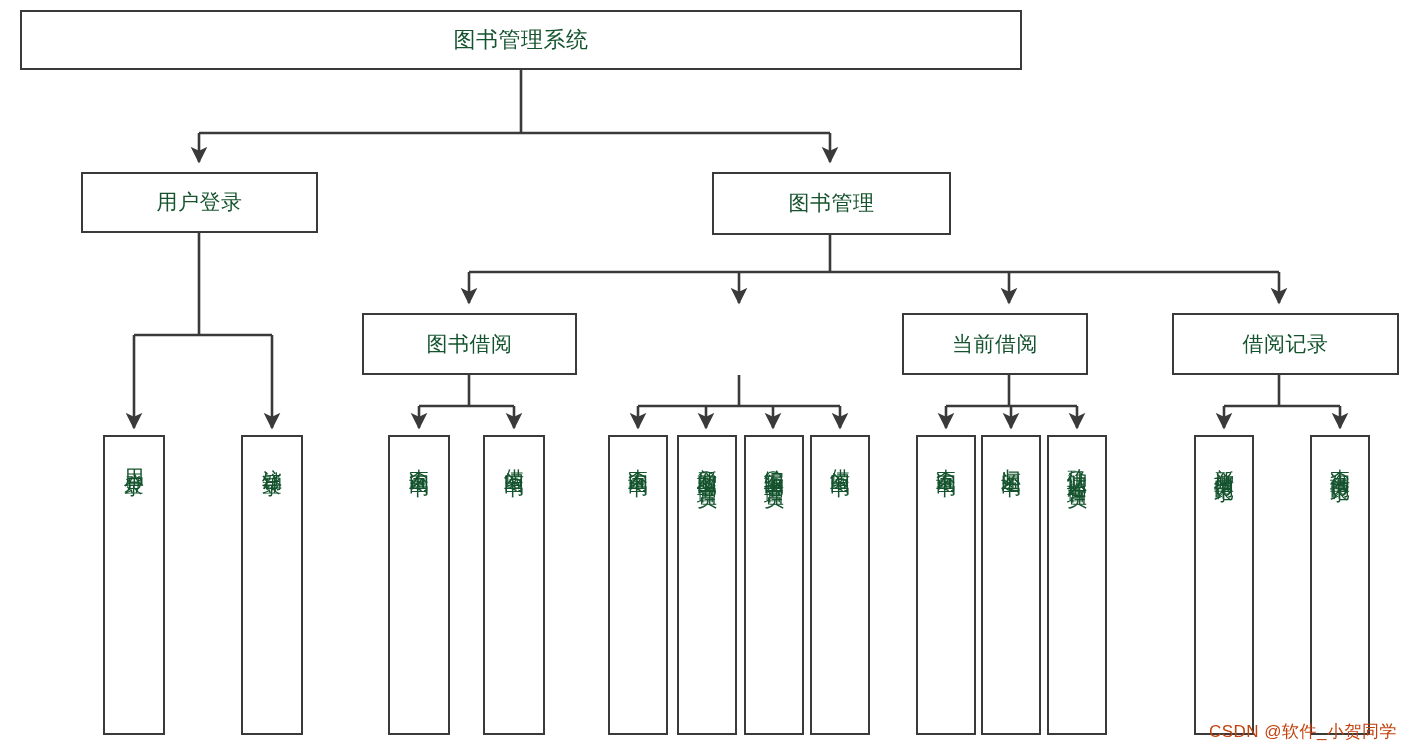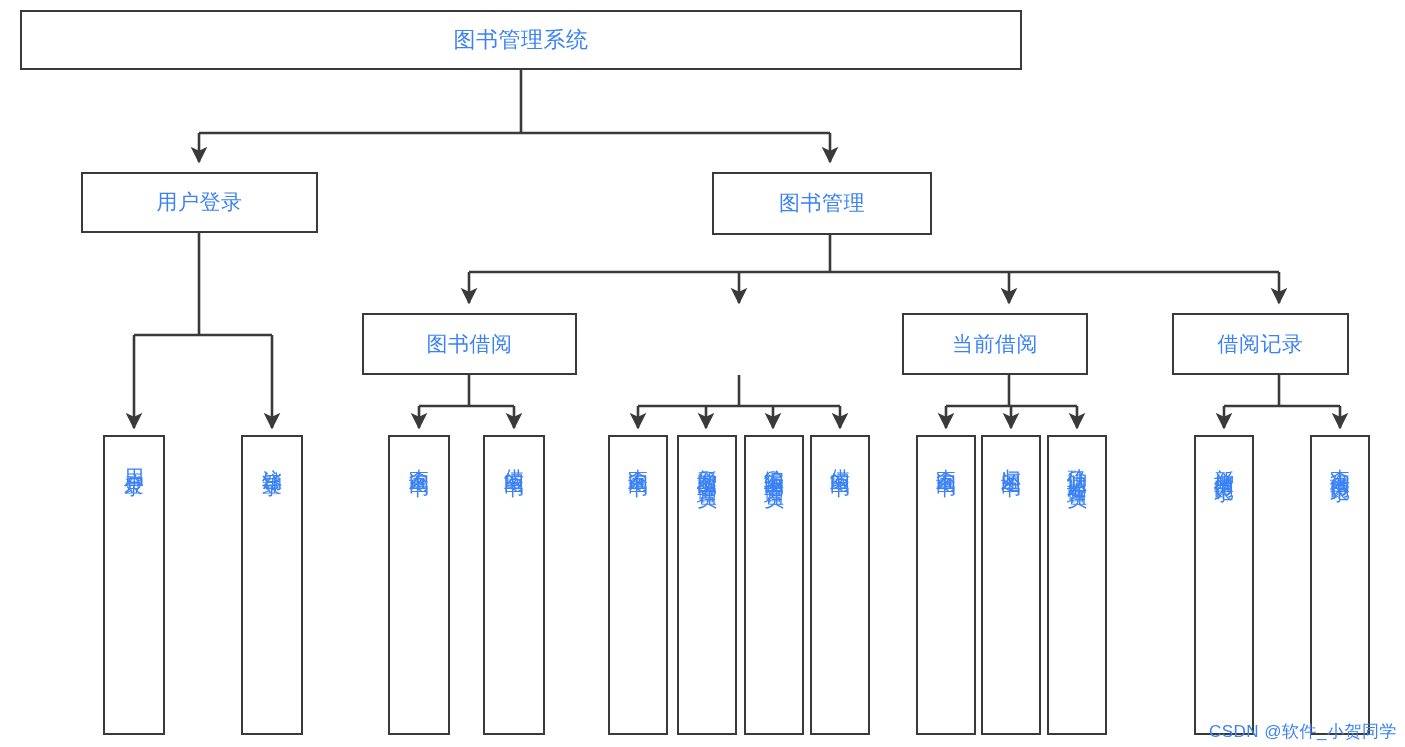--- a/index.html
+++ b/index.html
@@ -27,21 +27,21 @@
     pointer-events: none;
   }
   .node {
     position: absolute;
     box-sizing: border-box;
     border: 2px solid #3a3a3a;
     background: #ffffff;
     display: flex;
     align-items: center;
     justify-content: center;
-    color: #3b82f6;
+    color: #14532d;
     z-index: 2;
   }
   .node-label {
     display: block;
     text-align: center;
     line-height: 1.25;
     white-space: nowrap;
   }
   .node.h .node-label {
     font-size: 21px;
@@ -62,21 +62,21 @@
     font-size: 20px;
     line-height: 1.35;
     letter-spacing: 3px;
     white-space: nowrap;
   }
   .watermark {
     position: absolute;
     right: 8px;
     bottom: 4px;
     font-size: 17px;
-    color: #3b82f6;
+    color: #c2410c;
     letter-spacing: 0.5px;
     z-index: 5;
     white-space: nowrap;
   }
 </style>
 </head>
 <body>
 
 <div id="canvas">
 
@@ -131,34 +131,34 @@
   </svg>
 
   <div class="node root h" style="left:20px; top:10px; width:1002px; height:60px;">
     <span class="node-label">图书管理系统</span>
   </div>
 
   <div class="node h" style="left:81px; top:172px; width:237px; height:61px;">
     <span class="node-label">用户登录</span>
   </div>
 
-  <div class="node h" style="left:712px; top:172px; width:220px; height:63px;align-items:center;">
+  <div class="node h" style="left:712px; top:172px; width:239px; height:63px;align-items:center;">
     <span class="node-label">图书管理</span>
   </div>
 
   <div class="node h" style="left:362px; top:313px; width:215px; height:62px;">
     <span class="node-label">图书借阅</span>
   </div>
 
 
   <div class="node h" style="left:902px; top:313px; width:186px; height:62px;">
     <span class="node-label">当前借阅</span>
   </div>
 
-  <div class="node h" style="left:1172px; top:313px; width:177px; height:62px;">
+  <div class="node h" style="left:1172px; top:313px; width:227px; height:62px;">
     <span class="node-label">借阅记录</span>
   </div>
 
   <div class="node v" style="left:103px; top:435px; width:62px; height:300px;">
     <span class="node-label">用户登录</span>
   </div>
 
   <div class="node v" style="left:241px; top:435px; width:62px; height:300px;">
     <span class="node-label">注销登录</span>
   </div>

